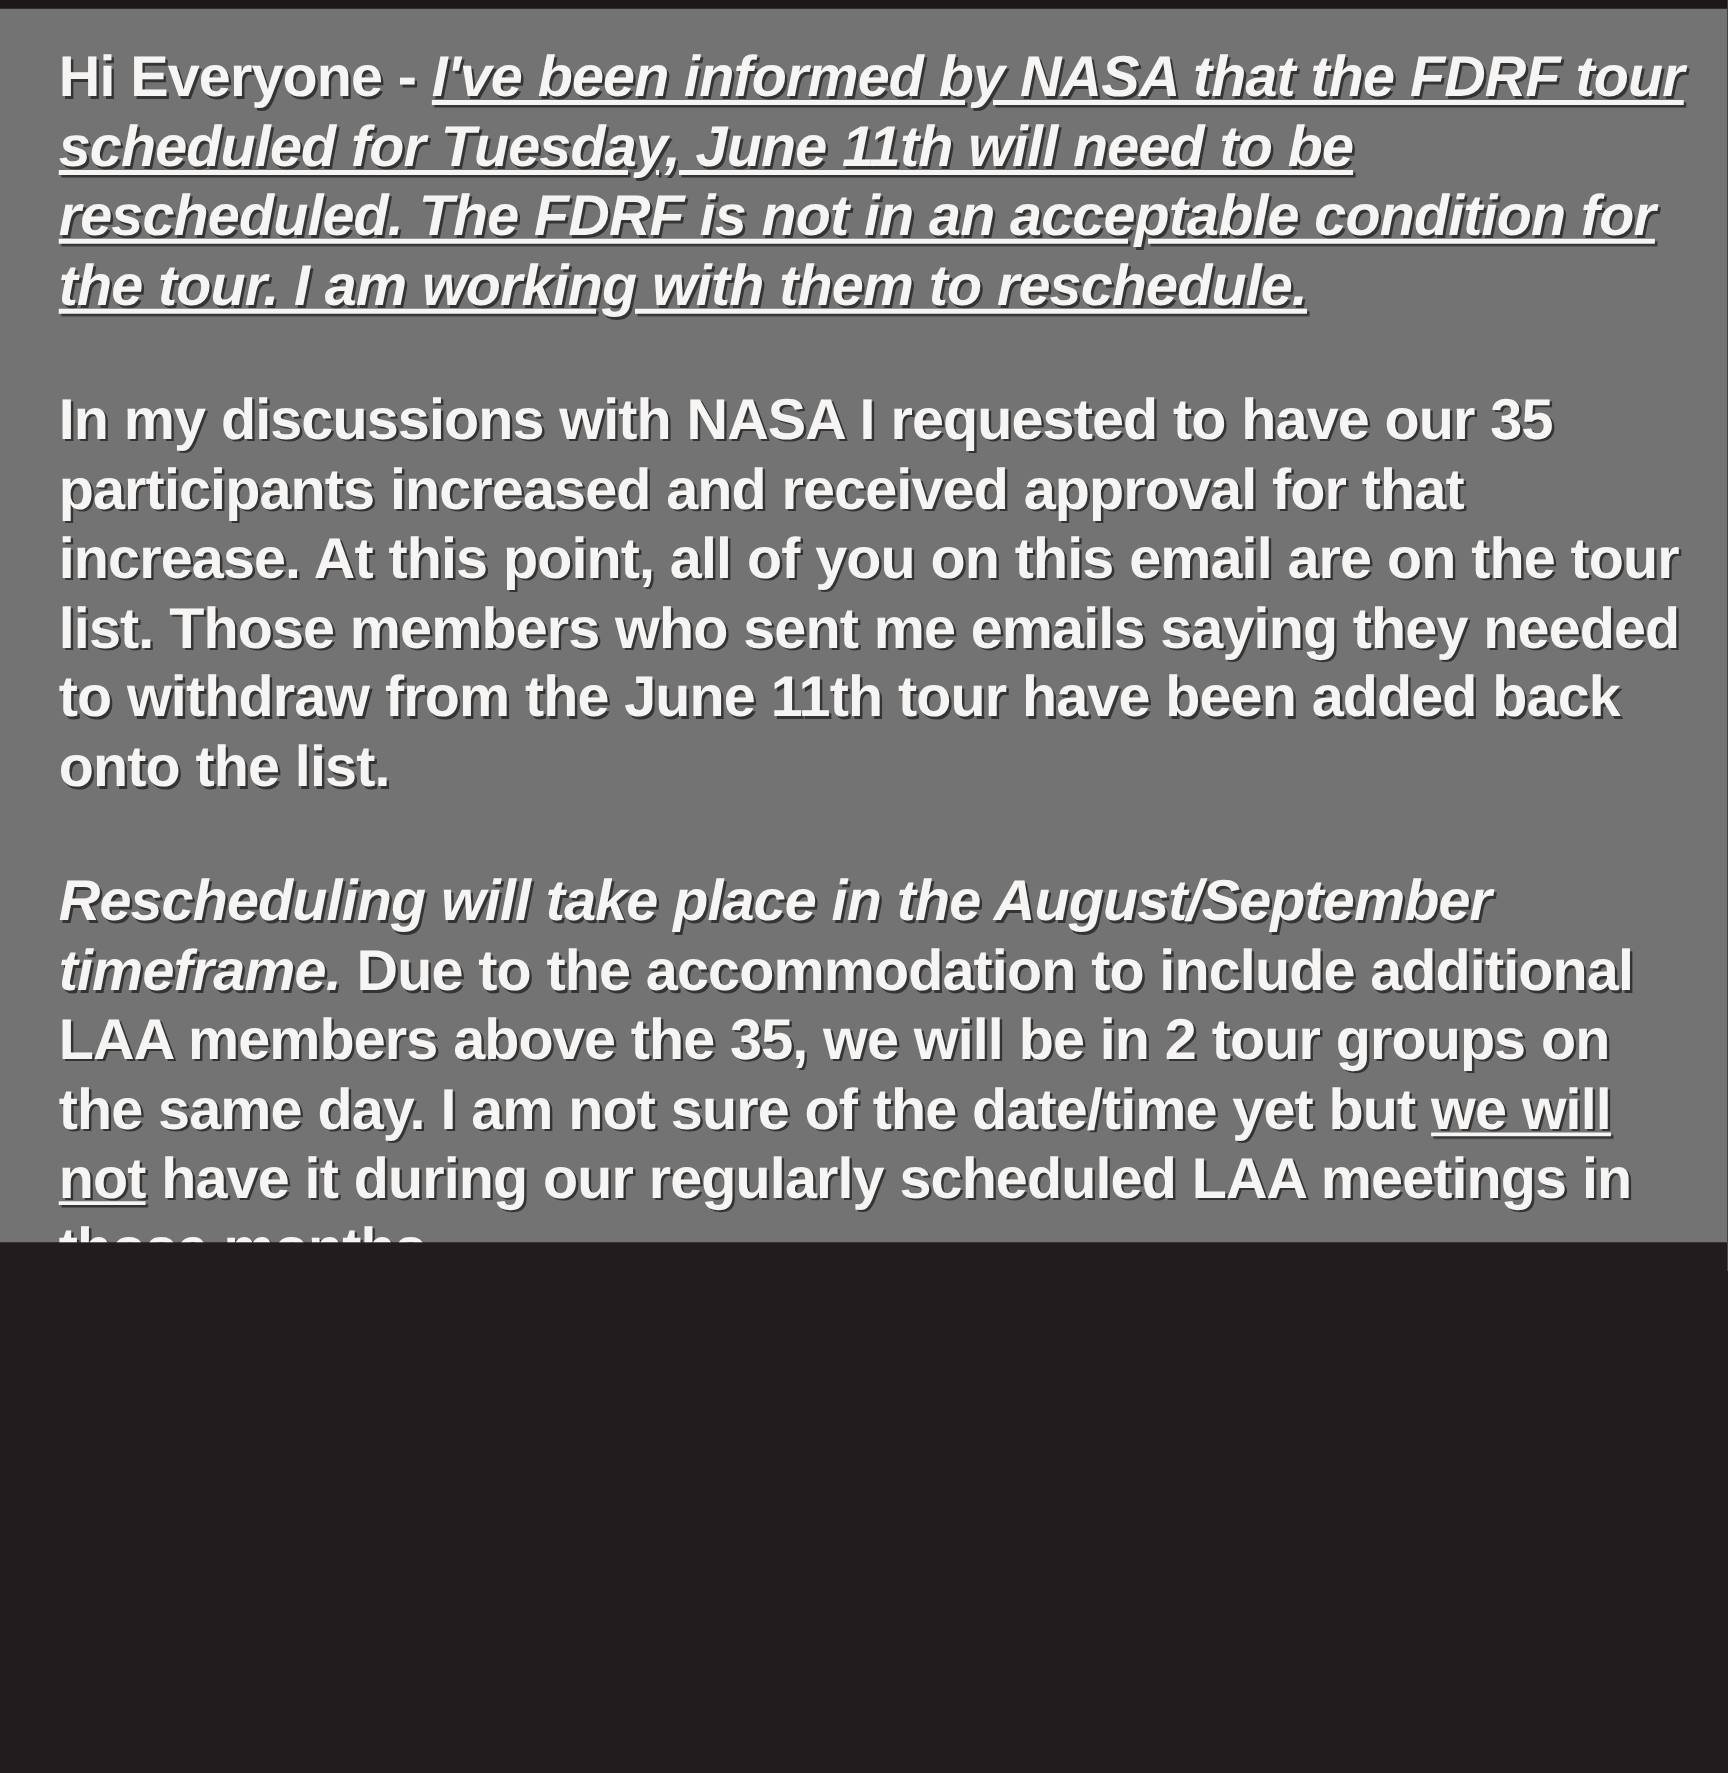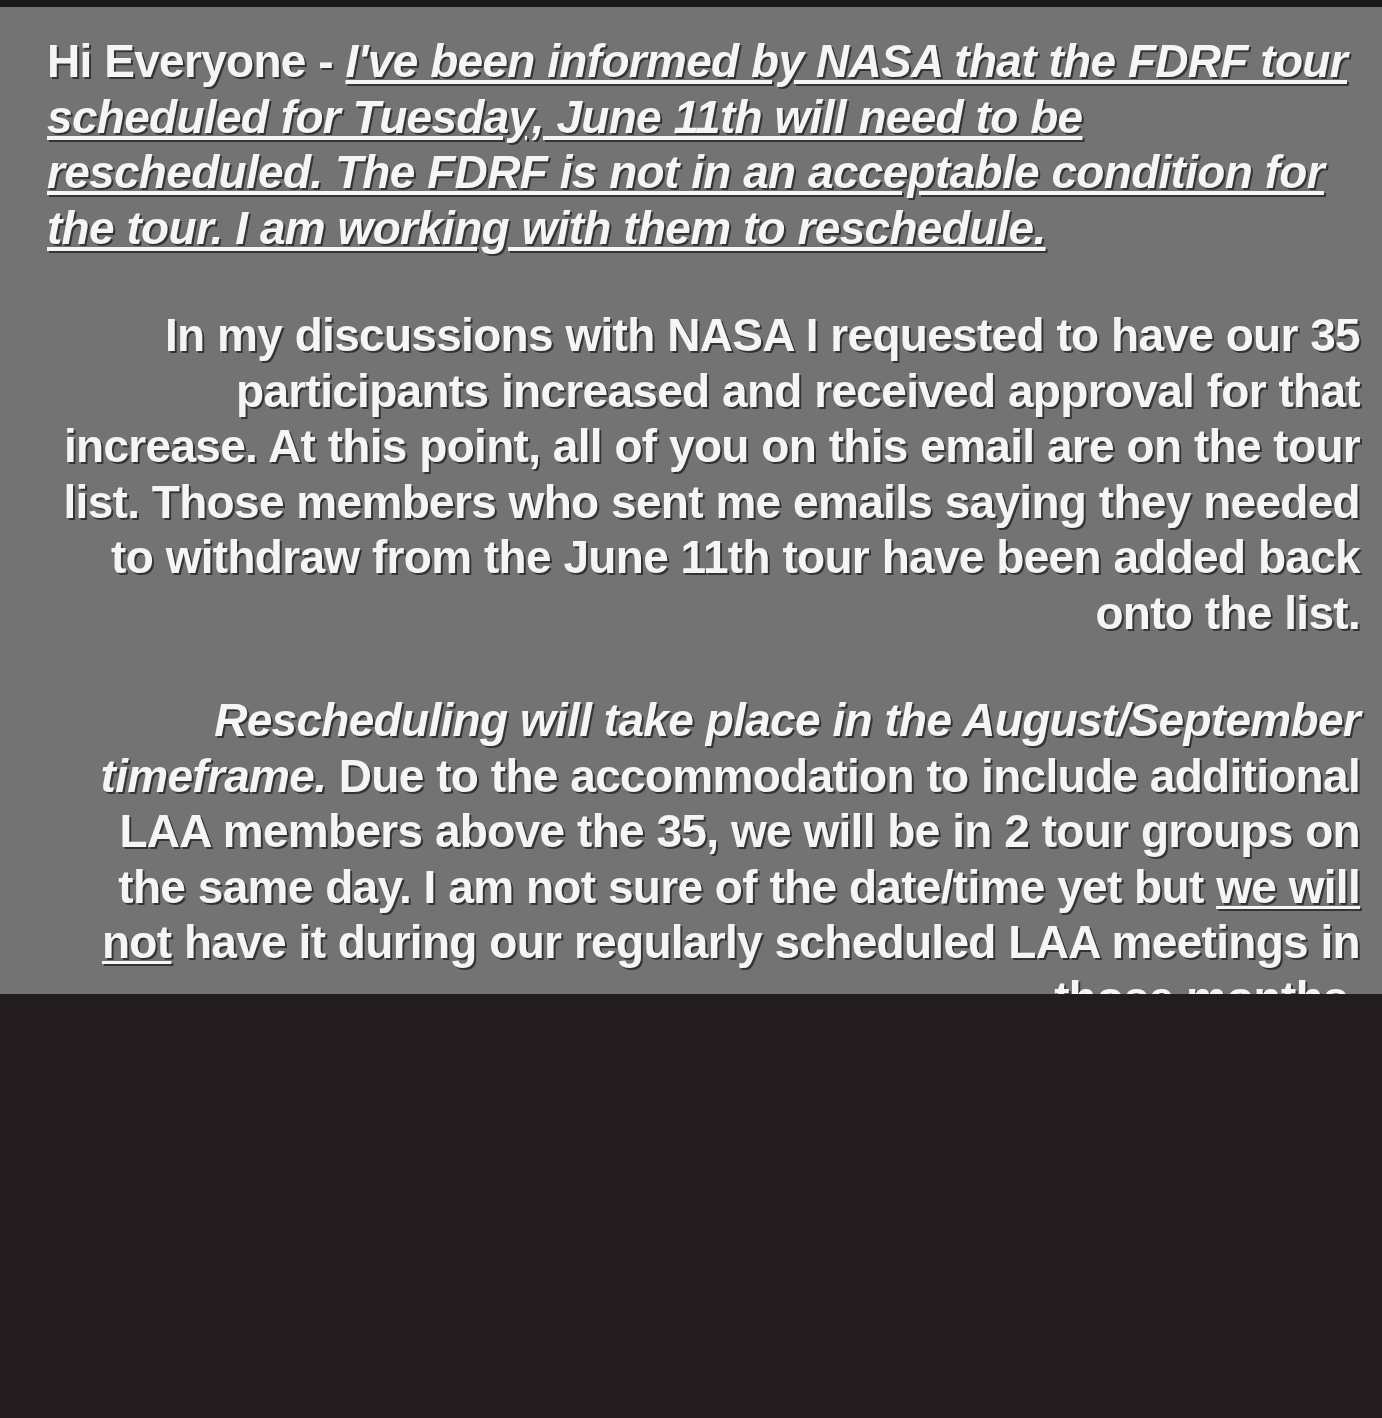--- a/index.html
+++ b/index.html
@@ -37,21 +37,20 @@
     font-size: 46px;
     line-height: 55.5px;
     letter-spacing: -0.7px;
     color: #f7f5f4;
     margin: 0;
     text-shadow: 2px 2px 0 rgba(0,0,0,0.55);
     word-spacing: 0.5px;
   }
   .para + .para {
     margin-top: 52px;
-    text-align: right;
   }
   .it {
     font-style: italic;
   }
   .ul {
     text-decoration: underline;
     text-underline-offset: 3px;
     text-decoration-thickness: 3px;
   }
   .it.ul {

